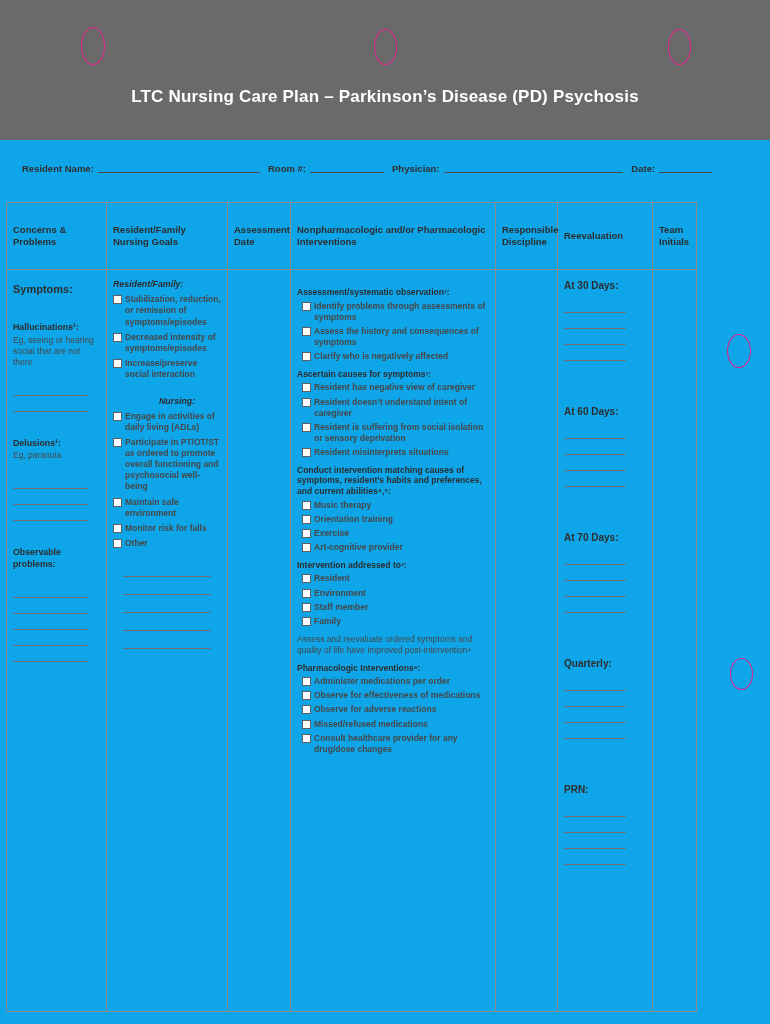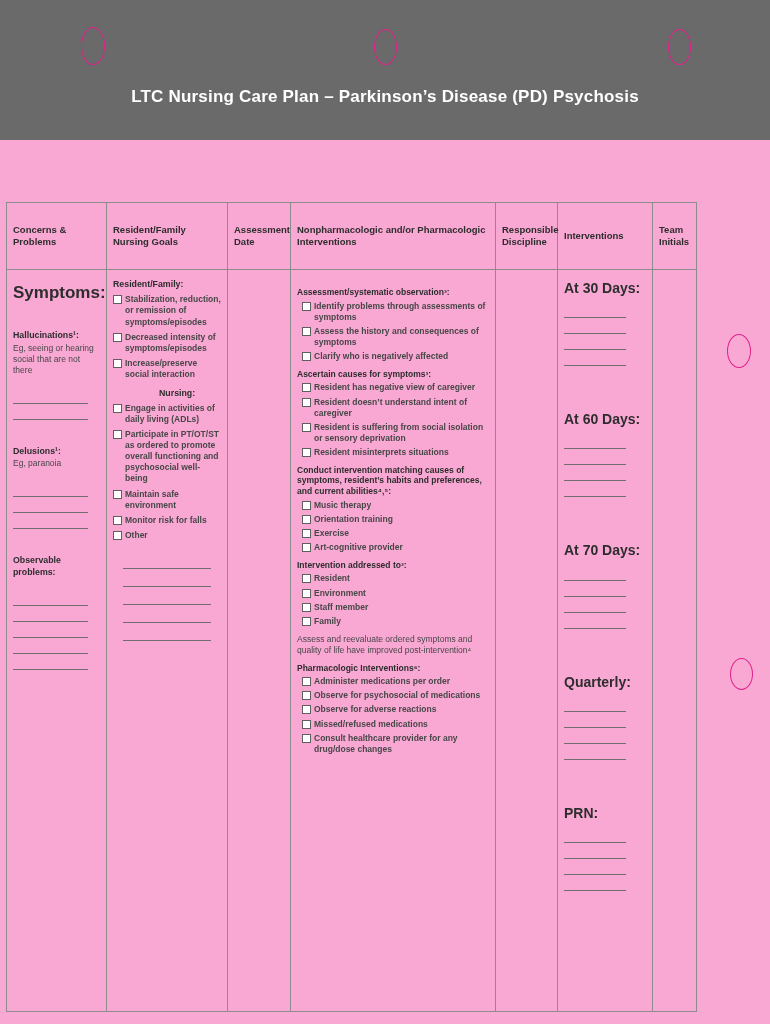--- a/index.html
+++ b/index.html
@@ -1,20 +1,20 @@
 <!DOCTYPE html>
 <html><head>
 <meta charset="utf-8">
 <style>
   html,body{margin:0;padding:0;}
   body{
     width:770px;height:1024px;background:#ffffff;
     font-family:"Liberation Sans",sans-serif;
   }
-  .page{position:relative;width:770px;height:1024px;overflow:hidden;background:#f9a8d4;}
+  .page{position:relative;width:770px;height:1024px;overflow:hidden;background:#0ea5e9;}
 
   
   .band{position:absolute;top:0;left:0;width:770px;height:140px;background:#6a6a6a;}
   .title{
     position:absolute;top:87px;left:0;width:100%;text-align:center;
     color:#ffffff;font-size:17px;font-weight:bold;letter-spacing:.2px;
   }
 
   
   .ellipse{position:absolute;border:1.6px solid #e0218a;border-radius:50%;background:transparent;}
@@ -45,80 +45,90 @@
   .care-table th{
     font-size:9.5px;font-weight:bold;color:#2d2d2d;text-align:left;
     vertical-align:middle;padding:5px 6px;height:56px;line-height:1.25;
   }
   .care-table td{vertical-align:top;padding:9px 6px;height:723px;font-size:8.5px;line-height:1.3;}
 
   
   .blank-line{border-bottom:1px solid #6e6e6e;}
 
   
-  .sym-title{font-size:17px;font-weight:bold;color:#2d2d2d;margin:3px 0 26px;}
+  .sym-title{font-size:11px;font-weight:bold;color:#2d2d2d;margin:3px 0 26px;}
   .sec-h{font-weight:bold;color:#2d2d2d;font-size:8.8px;margin-bottom:1px;}
   .c-sec + .c-sec{margin-top:26px;}
   .c-concerns .blanks{margin-top:12px;}
   .c-concerns .blank-line{width:86%;height:15px;}
 
   
   .cb-item{display:flex;align-items:flex-start;margin-bottom:4px;font-weight:bold;}
   .cb-box{flex:0 0 auto;width:7px;height:7px;border:1px solid #5f5f5f;margin:1px 3px 0 0;background:#fff;}
   .cb-label{display:block;}
-  .c-goals .sec-h{margin-bottom:4px;}
-  .nursing{margin-top:8px;padding-left:46px;}
+  .c-goals .sec-h{margin-bottom:4px;font-style:italic;}
+  .nursing{margin-top:16px;padding-left:46px;}
   .goals-blanks{margin-top:10px;margin-left:10px;}
   .goals-blanks .blank-line{width:90%;height:17px;}
 
   
   .ig-h{font-weight:bold;color:#2d2d2d;margin:7px 0 3px;line-height:1.25;}
   .ig.first .ig-h{margin-top:8px;}
   .c-interv .cb-item{margin-bottom:3px;margin-left:5px;}
   .ig-note{margin:7px 0 3px;}
 
   
-  .rv-h{font-weight:bold;color:#2d2d2d;font-size:14px;margin-bottom:5px;}
+  .rv-h{font-weight:bold;color:#2d2d2d;font-size:10px;margin-bottom:5px;}
   .rv-sec{margin-bottom:44px;}
   .rv-blanks .blank-line{width:76%;height:15px;}
 </style>
 </head>
 <body>
 
 <div class="page">
 
   <div class="band">
     <span class="ellipse e1"></span>
     <span class="ellipse e2"></span>
     <span class="ellipse e3"></span>
     <div class="title">LTC Nursing Care Plan – Parkinson’s Disease (PD) Psychosis</div>
   </div>
 
   <span class="ellipse e4"></span>
   <span class="ellipse e5"></span>
 
+  <div class="id-line">
+    <span>Resident Name:</span>
+    <span class="uline u-name"></span>
+    <span>Room #:</span>
+    <span class="uline u-room"></span>
+    <span>Physician:</span>
+    <span class="uline u-phys"></span>
+    <span>Date:</span>
+    <span class="uline u-date"></span>
+  </div>
 
   <table class="care-table">
     <colgroup>
       <col style="width:100px">
         <col style="width:121px">
         <col style="width:63px">
       <col style="width:205px">
         <col style="width:62px">
         <col style="width:95px">
         <col style="width:44px">
     </colgroup>
     <thead>
       <tr>
         <th>Concerns &amp; Problems</th>
         <th>Resident/Family Nursing Goals</th>
         <th>Assessment Date</th>
         <th>Nonpharmacologic and/or Pharmacologic Interventions</th>
         <th>Responsible Discipline</th>
-        <th>Interventions</th>
+        <th>Reevaluation</th>
         <th>Team Initials</th>
       </tr>
     </thead>
     <tbody>
       <tr>
 
         <td class="c-concerns">
           <div class="sym-title">Symptoms:</div>
 
           <div class="c-sec">
@@ -286,21 +296,21 @@
           <div class="ig-note">Assess and reevaluate ordered symptoms and quality of life have improved post-intervention⁴</div>
           <div class="ig">
             <div class="ig-h">Pharmacologic Interventions⁶:</div>
             <div>
                 <div class="cb-item">
     <span class="cb-box"></span>
     <span class="cb-label">Administer medications per order</span>
   </div>
                 <div class="cb-item">
     <span class="cb-box"></span>
-    <span class="cb-label">Observe for psychosocial of medications</span>
+    <span class="cb-label">Observe for effectiveness of medications</span>
   </div>
                 <div class="cb-item">
     <span class="cb-box"></span>
     <span class="cb-label">Observe for adverse reactions</span>
   </div>
                 <div class="cb-item">
     <span class="cb-box"></span>
     <span class="cb-label">Missed/refused medications</span>
   </div>
                 <div class="cb-item">

